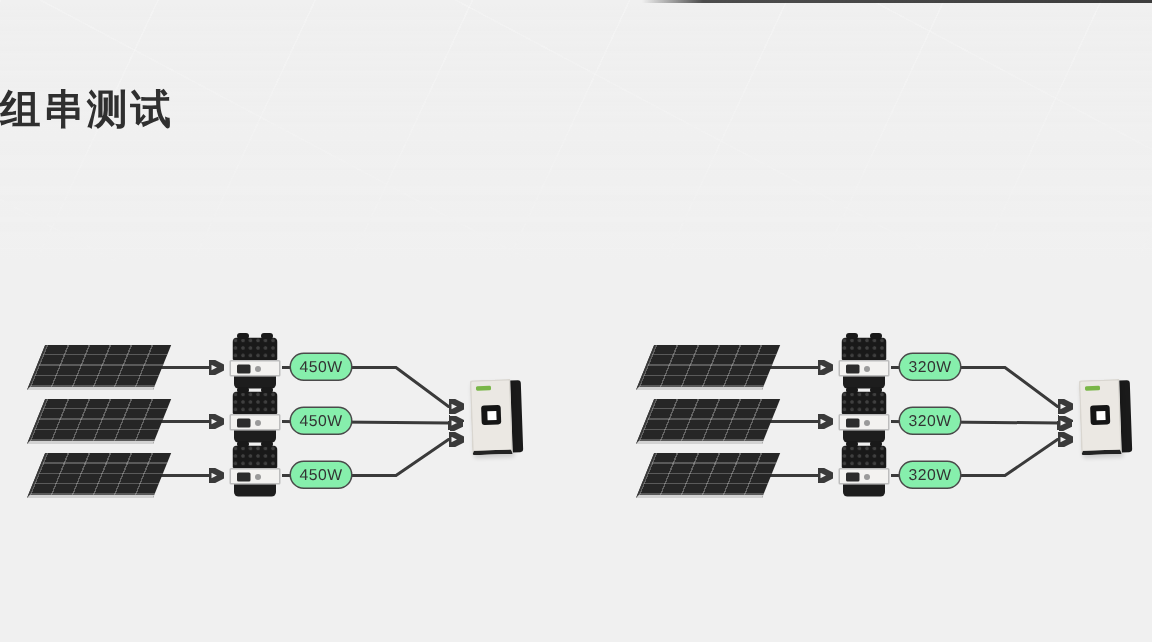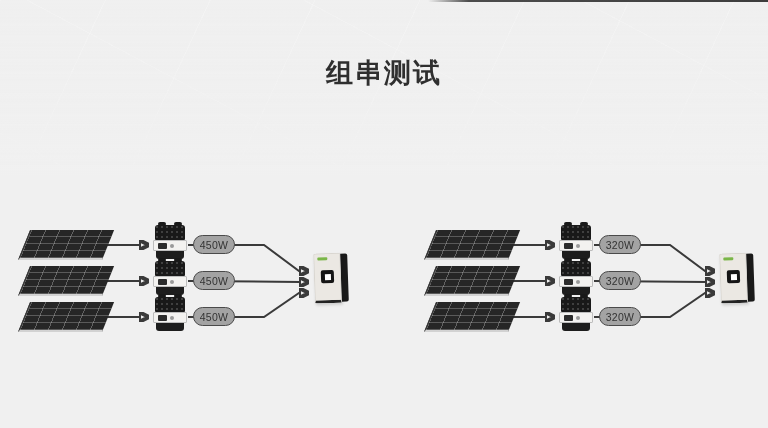--- a/index.html
+++ b/index.html
@@ -30,21 +30,21 @@
   .bg-fade{
     position:absolute;inset:0;
     background:linear-gradient(180deg,rgba(240,240,240,0) 0px,rgba(240,240,240,.45) 85px,#f0f0f0 175px,#f0f0f0 100%);
   }
   .top-strip{
     position:absolute;top:0;left:428px;width:340px;height:2px;
     background:linear-gradient(90deg,rgba(35,35,35,0),rgba(35,35,35,.8) 12%,rgba(35,35,35,.88));
   }
   .title{
     position:absolute;top:55px;left:0;width:768px;margin:0;
-    text-align:center;font-size:27px;font-weight:700;color:#2f2f2f;letter-spacing:2px;
+    text-align:left;font-size:27px;font-weight:700;color:#2f2f2f;letter-spacing:2px;
   }
   .desc{
     position:absolute;top:103px;left:50%;transform:translateX(-50%);
     width:560px;text-align:center;font-size:12.5px;line-height:20px;color:#5a5a5a;
   }
   
   .diagram{position:absolute;top:222px;width:360px;height:135px;}
   .wires{position:absolute;left:0;top:0;width:360px;height:135px;}
   .wires path{stroke:#3a3a3a;stroke-width:2;fill:none;}
   
@@ -71,21 +71,21 @@
   .t-mid{
     width:34px;height:11px;background:#f3f2f0;border:1px solid #bdbdbd;border-radius:1px;
     display:flex;align-items:center;gap:3px;padding:0 4px;box-sizing:border-box;
   }
   .t-screen{width:9px;height:6px;background:#2c2c2c;border-radius:1px;}
   .t-knob{width:4px;height:4px;background:#9a9a9a;border-radius:50%;}
   .t-base{width:28px;height:8px;background:#1d1d1d;border-radius:0 0 3px 3px;}
   
   .pill{
     position:absolute;left:187px;width:42px;height:19px;box-sizing:border-box;
-    background:#a3a3a3;border:1.5px solid #4a4a4a;border-radius:10px;
+    background:#86efac;border:1.5px solid #4a4a4a;border-radius:10px;
     display:flex;align-items:center;justify-content:center;
     font-size:10.5px;color:#333;letter-spacing:.3px;
   }
   .pill.r1{top:13px}.pill.r2{top:49px}.pill.r3{top:85px}
   
   .inverter{position:absolute;left:308px;top:31px;display:flex;transform:rotate(-2deg);}
   .inv-front{
     width:27px;height:50px;background:#ebe8e3;border:1px solid #d9d6d0;
     border-bottom:3px solid #232323;border-radius:2px 0 0 2px;position:relative;box-sizing:border-box;
     box-shadow:1px 2px 3px rgba(0,0,0,.15);

